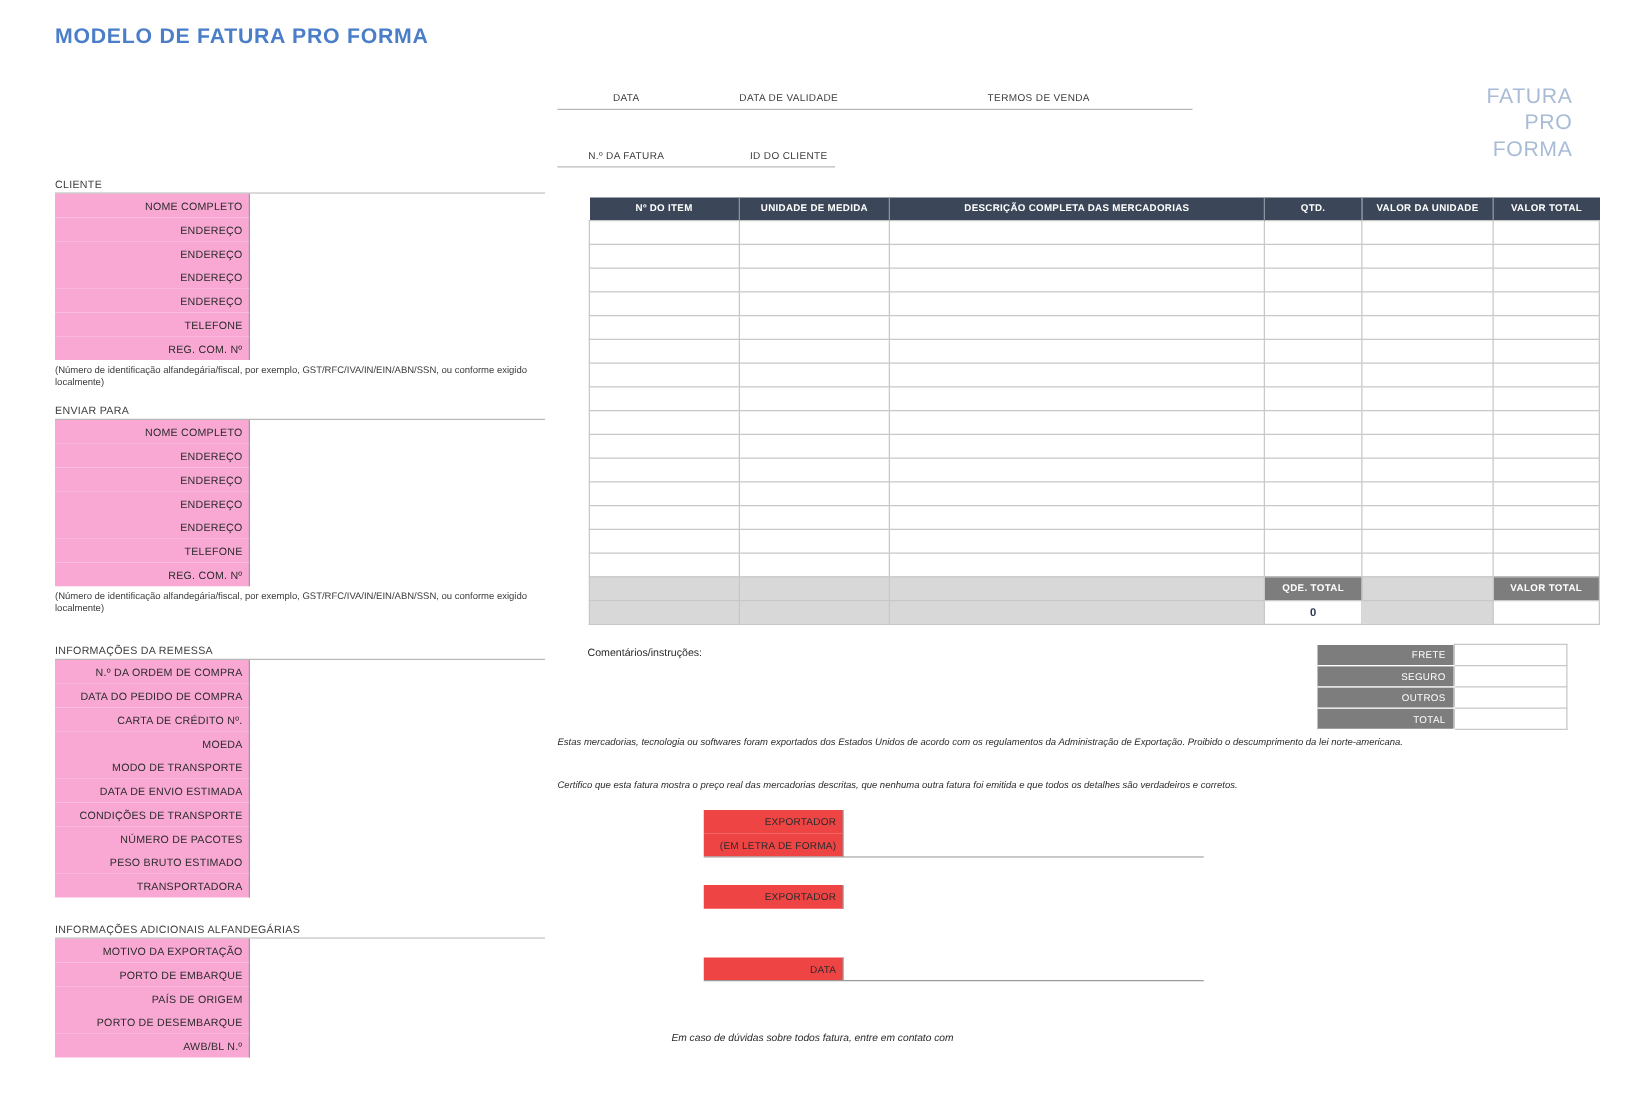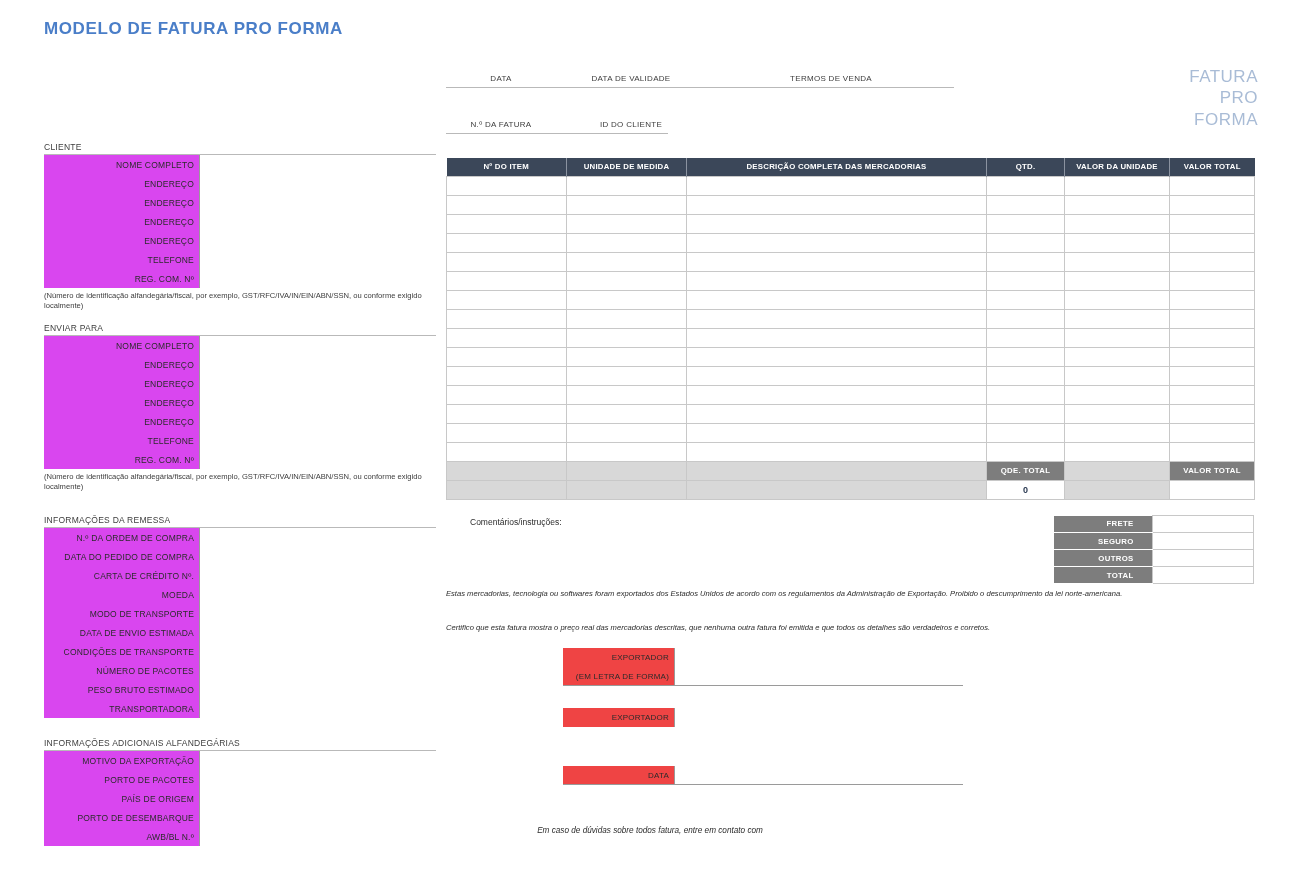--- a/index.html
+++ b/index.html
@@ -38,21 +38,21 @@
   .form-block .rows {
     border-top: 1.5px solid #b9b9b9;
   }
   .form-row {
     display: flex;
     align-items: stretch;
     height: 19px;
   }
   .form-row .lab {
     width: 156px;
-    background: #d946ef;
+    background: #f9a8d4;
     border-right: 1px solid #9a9a9a;
     display: flex;
     align-items: center;
     justify-content: flex-end;
     padding-right: 5px;
     font-size: 8.5px;
     letter-spacing: 0.2px;
     color: #2b2b2b;
     white-space: nowrap;
   }
@@ -89,21 +89,21 @@
     text-align: right;
     font-size: 17px;
     line-height: 1.25;
     color: #a9bcd6;
     letter-spacing: 0.5px;
   }
 
   
   #items-table {
     position: absolute;
-    left: 446px; top: 158px;
+    left: 471px; top: 158px;
     width: 808px;
     border-collapse: collapse;
     table-layout: fixed;
   }
   #items-table th {
     background: #3b4759;
     color: #ffffff;
     font-size: 7.8px;
     font-weight: bold;
     letter-spacing: 0.25px;
@@ -146,28 +146,28 @@
   
   #charges {
     position: absolute;
     left: 1054px; top: 515px;
     width: 200px;
     border-collapse: collapse;
     table-layout: fixed;
   }
   #charges td { height: 17px; padding: 0; }
   #charges td.lab {
-    width: 98px;
+    width: 109px;
     background: #7d7d7d;
     color: #ffffff;
     font-size: 7.8px;
-    font-weight: bold;
+    font-weight: normal;
     letter-spacing: 0.3px;
     text-align: right;
-    padding-right: 18px;
+    padding-right: 6px;
     border-bottom: 1px solid #ffffff;
   }
   #charges td.val {
     background: #ffffff;
     border: 1px solid #c8c8c8;
   }
 
   
   #comments-label {
     position: absolute;
@@ -356,21 +356,21 @@
 </div>
 
 <div class="form-block" style="left:44px; top:738px; width:392px;">
   <div class="block-title">INFORMAÇÕES ADICIONAIS ALFANDEGÁRIAS</div>
   <div class="rows">
       <div class="form-row">
         <div class="lab">MOTIVO DA EXPORTAÇÃO</div>
         <div class="val"></div>
       </div>
       <div class="form-row">
-        <div class="lab">PORTO DE PACOTES</div>
+        <div class="lab">PORTO DE EMBARQUE</div>
         <div class="val"></div>
       </div>
       <div class="form-row">
         <div class="lab">PAÍS DE ORIGEM</div>
         <div class="val"></div>
       </div>
       <div class="form-row">
         <div class="lab">PORTO DE DESEMBARQUE</div>
         <div class="val"></div>
       </div>

